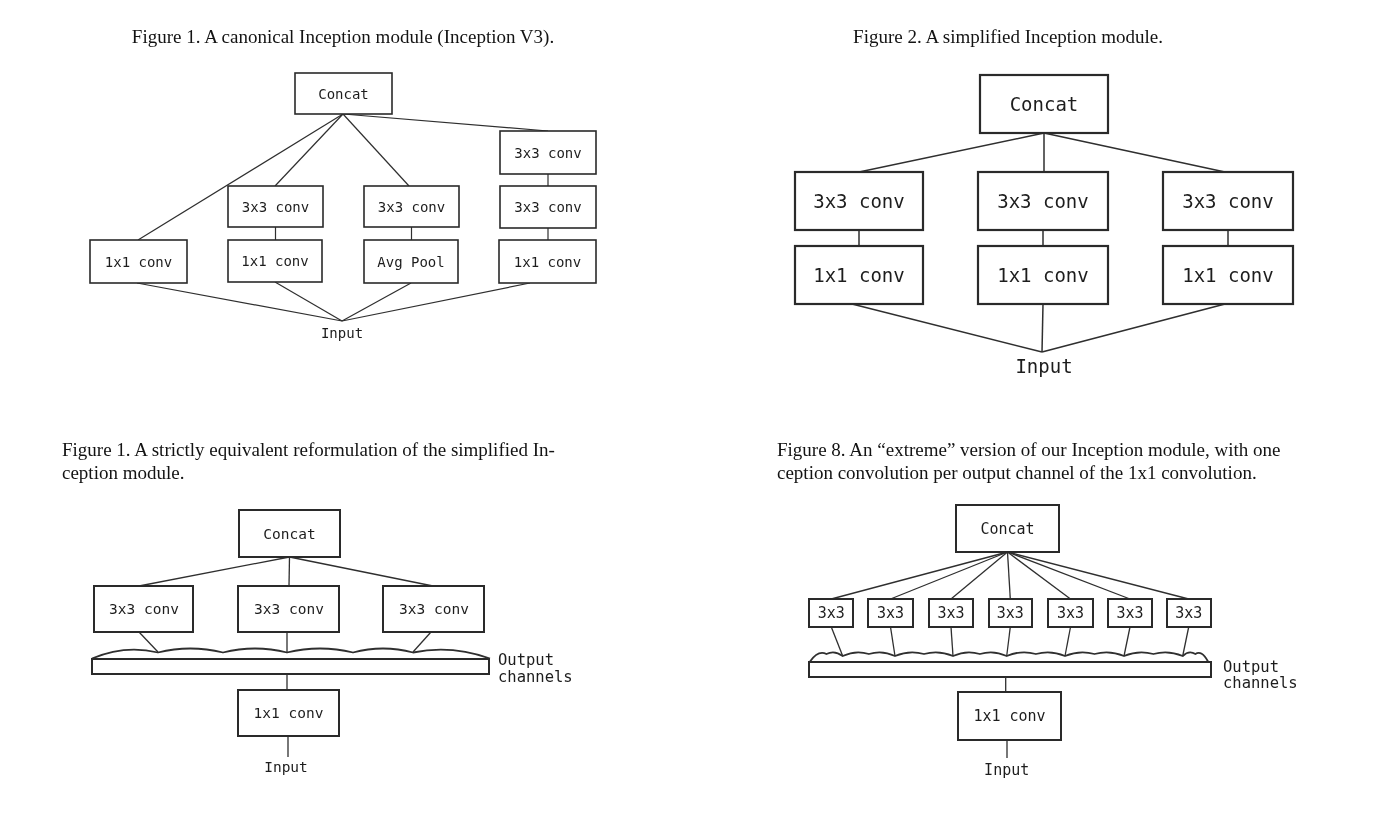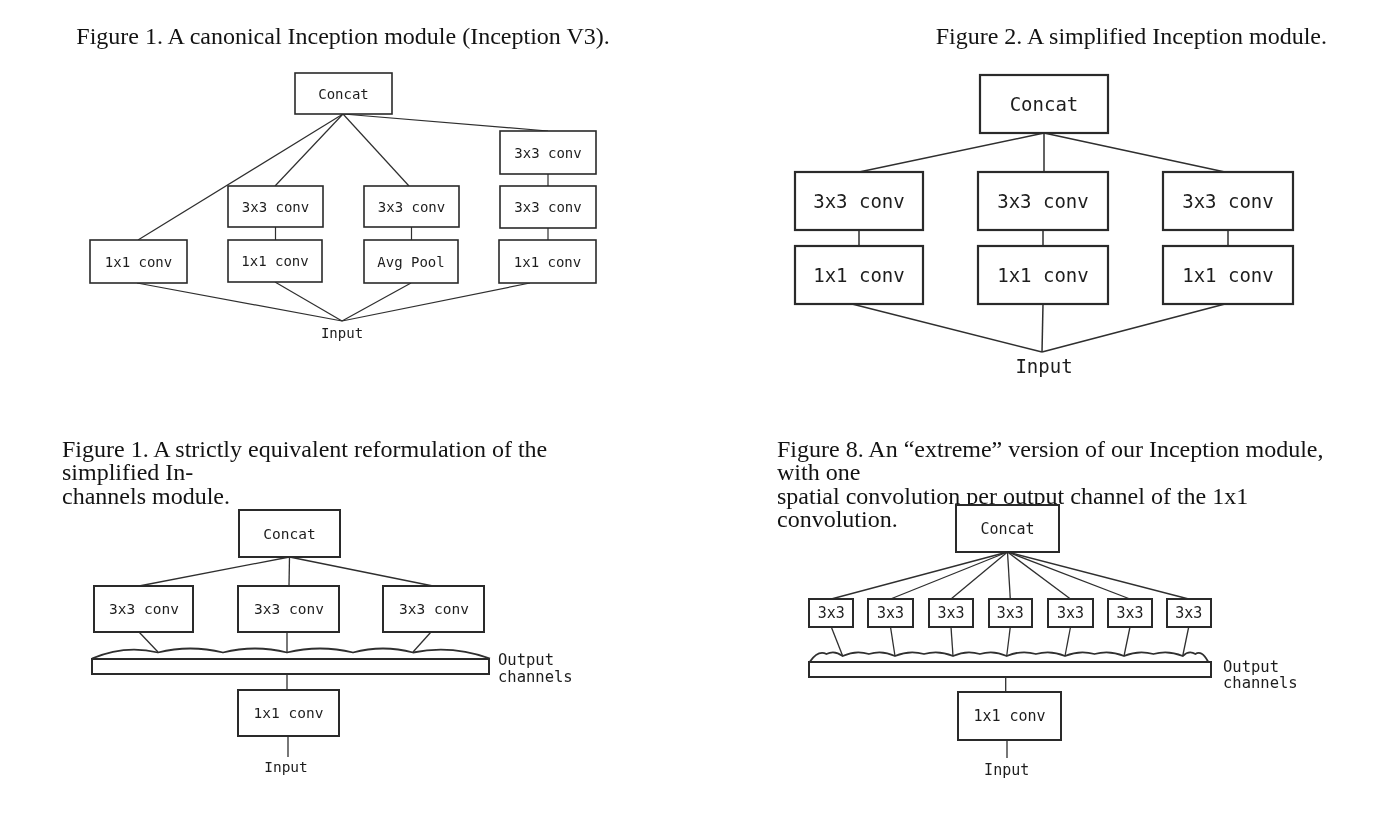--- a/index.html
+++ b/index.html
@@ -1,18 +1,18 @@
 <!DOCTYPE html>
 <html><head>
 <meta charset="utf-8">
 <style>
   html,body{margin:0;padding:0;background:#ffffff;}
   #page{position:relative;width:1400px;height:820px;background:#ffffff;overflow:hidden;
         font-family:"Liberation Serif", serif;color:#111;}
-  .caption{position:absolute;font-size:24px;line-height:23.4px;color:#131313;}
+  .caption{position:absolute;font-size:19px;line-height:23.4px;color:#131313;}
   .caption.centered{text-align:center;}
   svg{position:absolute;overflow:visible;}
   svg text{font-family:"DejaVu Sans Mono", monospace;fill:#1d1d1d;}
   svg rect{fill:#ffffff;stroke:#2a2a2a;}
   svg line, svg path{stroke:#2f2f2f;fill:none;}
   .f1 text{font-size:14px;}
   .f2 text{font-size:19px;}
   .f3 text{font-size:14.5px;}
   .f4 text{font-size:15px;}
   .f3 text.lbl, .f4 text.lbl{font-size:15.5px;}
@@ -62,21 +62,21 @@
     <text x="351" y="206.5" text-anchor="middle">Avg Pool</text>
     <rect x="440" y="71" width="96" height="43"></rect>
     <text x="488" y="97.5" text-anchor="middle">3x3 conv</text>
     <rect x="440" y="126" width="96" height="42"></rect>
     <text x="488" y="152" text-anchor="middle">3x3 conv</text>
     <rect x="439" y="180" width="97" height="43"></rect>
     <text x="487.5" y="206.5" text-anchor="middle">1x1 conv</text>
     <text x="282" y="278" text-anchor="middle">Input</text>
   </svg>
 
-  <div class="caption centered" style="left:767px;top:25px;width:560px;text-align:right;">Figure 2. A simplified Inception module.</div>
+  <div class="caption centered" style="left:728px;top:25px;width:560px;">Figure 2. A simplified Inception module.</div>
 
   <svg class="f2" style="left:760px;top:60px;" width="640" height="330" viewBox="0 0 640 330">
     <line x1="284" y1="73" x2="99" y2="112"></line>
     <line x1="284" y1="73" x2="284" y2="112"></line>
     <line x1="284" y1="73" x2="465" y2="112"></line>
     <line x1="99" y1="170" x2="99" y2="186"></line>
     <line x1="283" y1="170" x2="283" y2="186"></line>
     <line x1="468" y1="170" x2="468" y2="186"></line>
     <line x1="92" y1="244" x2="282" y2="292"></line>
     <line x1="283" y1="244" x2="282" y2="292"></line>
@@ -93,21 +93,21 @@
     <text x="283" y="221.5" text-anchor="middle">1x1 conv</text>
     <rect x="403" y="112" width="130" height="58"></rect>
     <text x="468" y="147.5" text-anchor="middle">3x3 conv</text>
     <rect x="403" y="186" width="130" height="58"></rect>
     <text x="468" y="221.5" text-anchor="middle">1x1 conv</text>
     <text x="284" y="312.5" text-anchor="middle">Input</text>
   </svg>
 
   <div class="caption" style="left:62px;top:438px;width:540px;">
     <div>Figure 1. A strictly equivalent reformulation of the simplified In-</div>
-    <div>channels module.</div>
+    <div>ception module.</div>
   </div>
 
   <svg class="f3" style="left:60px;top:495px;" width="660" height="300" viewBox="0 0 660 300">
     <line x1="229.5" y1="62" x2="79" y2="91"></line>
     <line x1="229.5" y1="62" x2="229" y2="91"></line>
     <line x1="229.5" y1="62" x2="373" y2="91"></line>
     <line x1="79" y1="137" x2="98" y2="157"></line>
     <line x1="227" y1="137" x2="227" y2="157"></line>
     <line x1="371" y1="137" x2="353" y2="157"></line>
     <rect x="32" y="164" width="397" height="15"></rect>
@@ -124,21 +124,21 @@
     <text x="374" y="119" text-anchor="middle">3x3 conv</text>
     <text x="438" y="170" class="lbl">Output</text>
     <text x="438" y="186.5" class="lbl">channels</text>
     <rect x="178" y="195" width="101" height="46"></rect>
     <text x="228.5" y="223" text-anchor="middle">1x1 conv</text>
     <text x="226" y="277" text-anchor="middle">Input</text>
   </svg>
 
   <div class="caption" style="left:777px;top:438px;width:580px;">
     <div>Figure 8. An “extreme” version of our Inception module, with one</div>
-    <div>spatial convolution per output channel of the 1x1 convolution.</div>
+    <div>ception convolution per output channel of the 1x1 convolution.</div>
   </div>
 
   <svg class="f4" style="left:755px;top:495px;" width="645" height="300" viewBox="0 0 645 300">
     <line x1="252.5" y1="57" x2="76.3" y2="104"></line>
     <line x1="252.5" y1="57" x2="135.5" y2="104"></line>
     <line x1="252.5" y1="57" x2="196" y2="104"></line>
     <line x1="252.5" y1="57" x2="255.3" y2="104"></line>
     <line x1="252.5" y1="57" x2="315.5" y2="104"></line>
     <line x1="252.5" y1="57" x2="375" y2="104"></line>
     <line x1="252.5" y1="57" x2="433.7" y2="104"></line>

